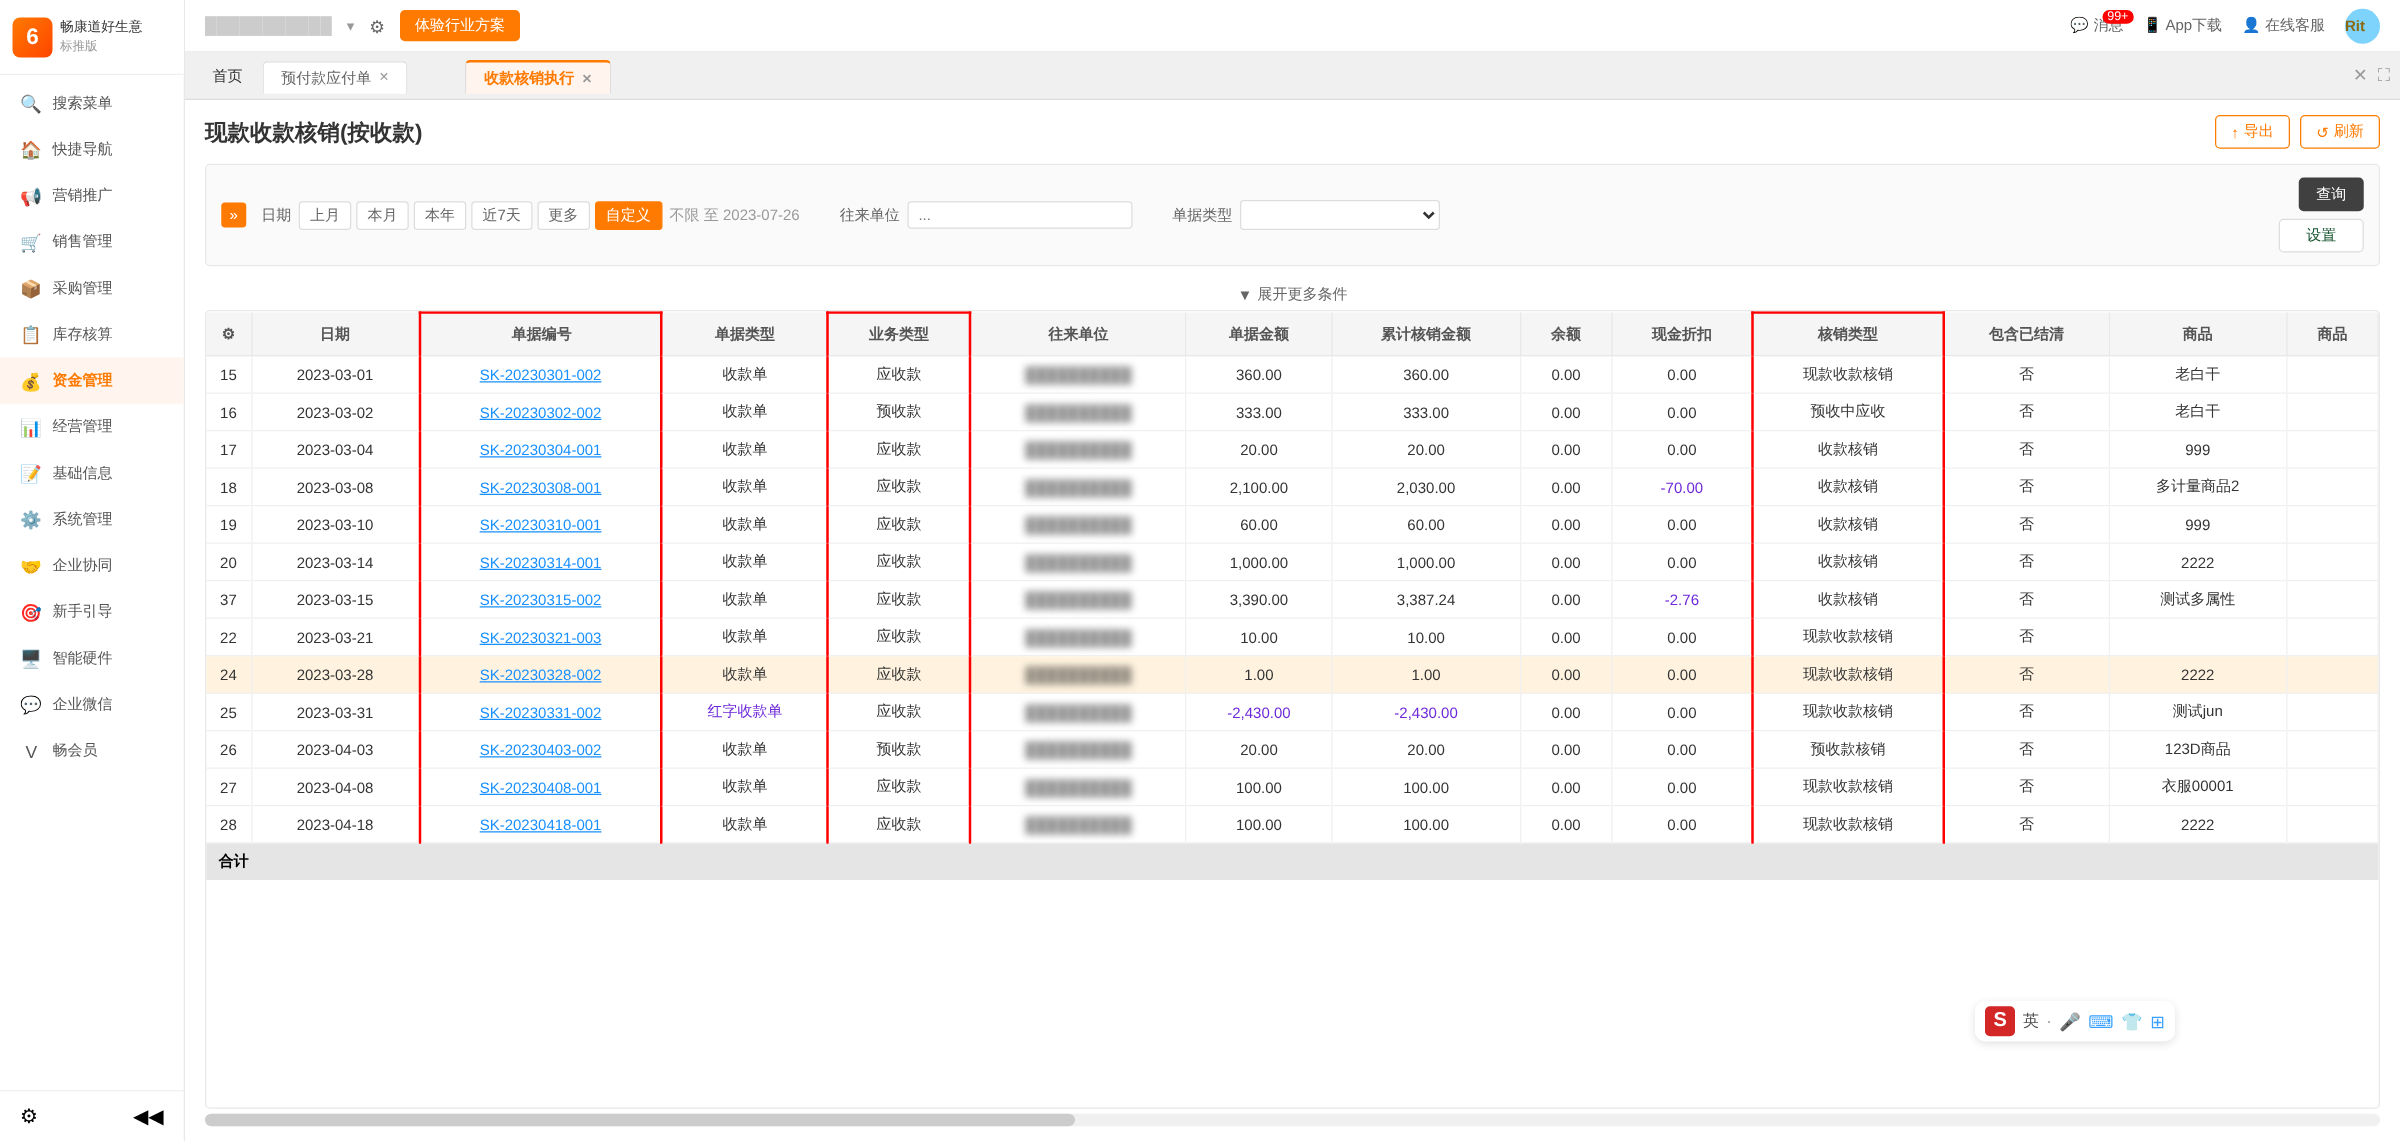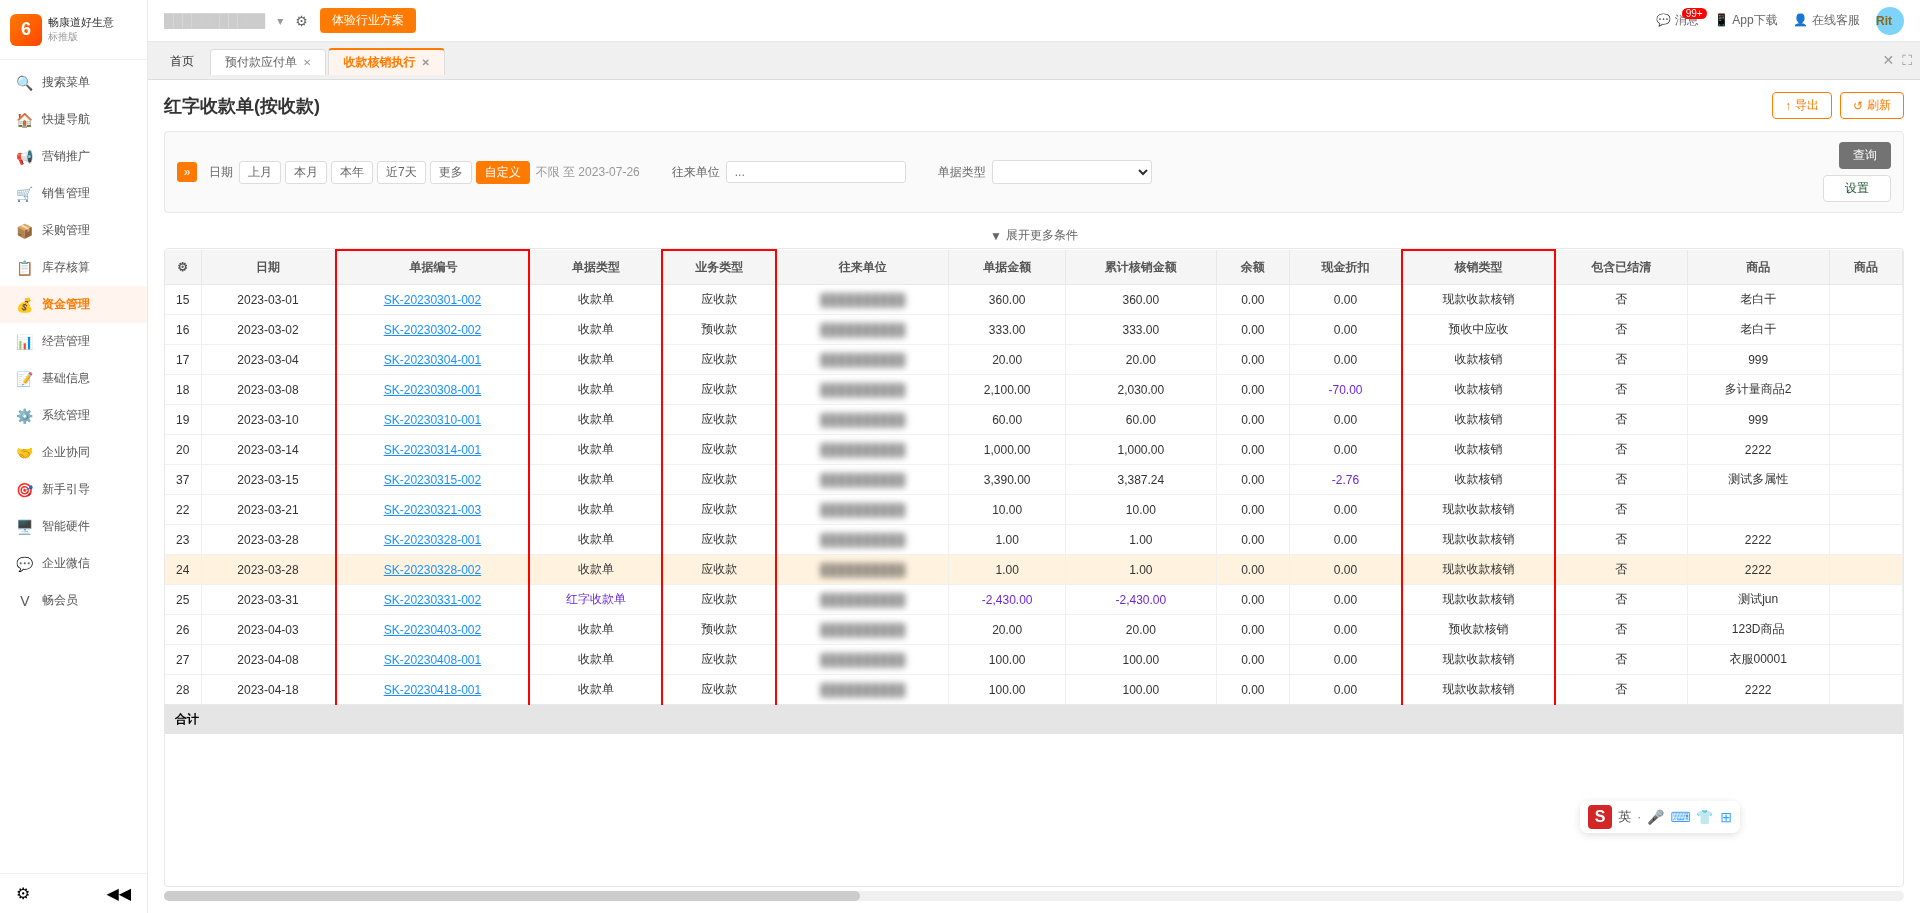--- a/index.html
+++ b/index.html
@@ -26,32 +26,32 @@
     .topbar-brand { display: flex; align-items: center; gap: 6px; font-size: 12px; color: #666; }
     .topbar-solution-btn { background: #ff7a00; color: #fff; border: none; border-radius: 4px; padding: 4px 12px; cursor: pointer; font-size: 12px; }
     .topbar-right { margin-left: auto; display: flex; align-items: center; gap: 16px; color: #666; font-size: 12px; }
     .topbar-badge { position: relative; display: inline-block; }
     .topbar-badge-count { position: absolute; top: -4px; right: -8px; background: #f00; color: #fff; border-radius: 8px; padding: 0 4px; font-size: 10px; }
     .gear-icon { cursor: pointer; font-size: 14px; color: #666; }
 
     
     .tabbar { height: 38px; background: #f0f0f0; display: flex; align-items: center; padding: 0 8px; gap: 2px; border-bottom: 1px solid #ddd; text-align: right; }
     .tab { display: flex; align-items: center; gap: 4px; padding: 4px 14px; background: #fff; border-radius: 4px 4px 0 0; cursor: pointer; font-size: 12px; color: #666; border: 1px solid #ddd; border-bottom: none; position: relative; top: 1px; }
-    .tab.active { color: #ff7a00; font-weight: bold; background: #fff5ee; border-top: 2px solid #ff7a00; }
+    .tab.active { color: #ff7a00; font-weight: bold; background: #fff5ee; border-top: 2px solid #ff7a00; margin-left: 44px; }
     .tab-home { background: transparent; border: none; color: #333; font-size: 12px; }
     .tab-close { font-size: 10px; color: #999; cursor: pointer; margin-left: 2px; }
     .tabbar-right { margin-left: auto; display: flex; gap: 8px; }
 
     
     .page-content { flex: 1; overflow: hidden; display: flex; flex-direction: column; padding: 12px 16px; background: #fff; }
     .page-header { display: flex; align-items: center; justify-content: space-between; margin-bottom: 12px; }
     .page-title { font-size: 18px; font-weight: bold; color: #333; }
     .page-actions { display: flex; gap: 8px; }
     .btn-outline { border: 1px solid #ff7a00; color: #ff7a00; background: #fff; border-radius: 4px; padding: 4px 12px; cursor: pointer; font-size: 12px; display: flex; align-items: center; gap: 4px; }
-    .btn-primary { background: #737373; color: #fff; border: none; border-radius: 4px; padding: 5px 14px; cursor: pointer; font-size: 12px; margin-left: 16px; }
+    .btn-primary { background: #404040; color: #fff; border: none; border-radius: 4px; padding: 5px 14px; cursor: pointer; font-size: 12px; margin-left: 16px; }
     .btn-default { border: 1px solid #ddd; color: #14532d; background: #fff; border-radius: 4px; padding: 4px 12px; cursor: pointer; font-size: 12px; }
 
     
     .filter-bar { background: #fafafa; border: 1px solid #e8e8e8; border-radius: 4px; padding: 10px 12px; margin-bottom: 10px; display: flex; align-items: center; gap: 12px; flex-wrap: wrap; }
     .filter-expand { background: #ff7a00; color: #fff; border: none; width: 20px; height: 20px; border-radius: 3px; cursor: pointer; font-size: 12px; display: flex; align-items: center; justify-content: center; }
     .filter-item { display: flex; align-items: center; gap: 6px; }
     .filter-label { color: #666; font-size: 12px; white-space: nowrap; }
     .filter-date-group { display: flex; align-items: center; gap: 4px; }
     .filter-date-btn { padding: 2px 8px; border: 1px solid #ddd; border-radius: 3px; cursor: pointer; font-size: 12px; color: #666; background: #fff; }
     .filter-date-btn.custom { background: #ff7a00; color: #fff; border-color: #ff7a00; }
@@ -209,21 +209,21 @@
       <span class="tab-close">✕</span>
     </div>
     <div class="tabbar-right">
       <span style="cursor:pointer;color:#999;font-size:14px;">✕</span>
       <span style="cursor:pointer;color:#999;font-size:14px;">⛶</span>
     </div>
   </div>
 
   <div class="page-content">
     <div class="page-header">
-      <h2 class="page-title">红字收款单(按收款)</h2>
+      <h2 class="page-title">现款收款核销(按收款)</h2>
       <div class="page-actions">
         <button class="btn-outline">
           <span>↑</span>
           <span>导出</span>
         </button>
         <button class="btn-outline">
           <span>↺</span>
           <span>刷新</span>
         </button>
       </div>
@@ -408,36 +408,20 @@
     <td class="blur">██████████</td>
     <td class="">10.00</td>
     <td class="">10.00</td>
     <td>0.00</td>
     <td class="">0.00</td>
     <td class="col-hextype">现款收款核销</td>
     <td>否</td>
     <td></td>
     <td></td>
   </tr>
-            <tr>
-    <td>23</td>
-    <td>2023-03-28</td>
-    <td class="link col-billno">SK-20230328-001</td>
-    <td class="">收款单</td>
-    <td class="col-biztype">应收款</td>
-    <td class="blur">██████████</td>
-    <td class="">1.00</td>
-    <td class="">1.00</td>
-    <td>0.00</td>
-    <td class="">0.00</td>
-    <td class="col-hextype">现款收款核销</td>
-    <td>否</td>
-    <td>2222</td>
-    <td></td>
-  </tr>
             <tr class="highlighted">
     <td>24</td>
     <td>2023-03-28</td>
     <td class="link col-billno">SK-20230328-002</td>
     <td class="">收款单</td>
     <td class="col-biztype">应收款</td>
     <td class="blur">██████████</td>
     <td class="">1.00</td>
     <td class="">1.00</td>
     <td>0.00</td>

